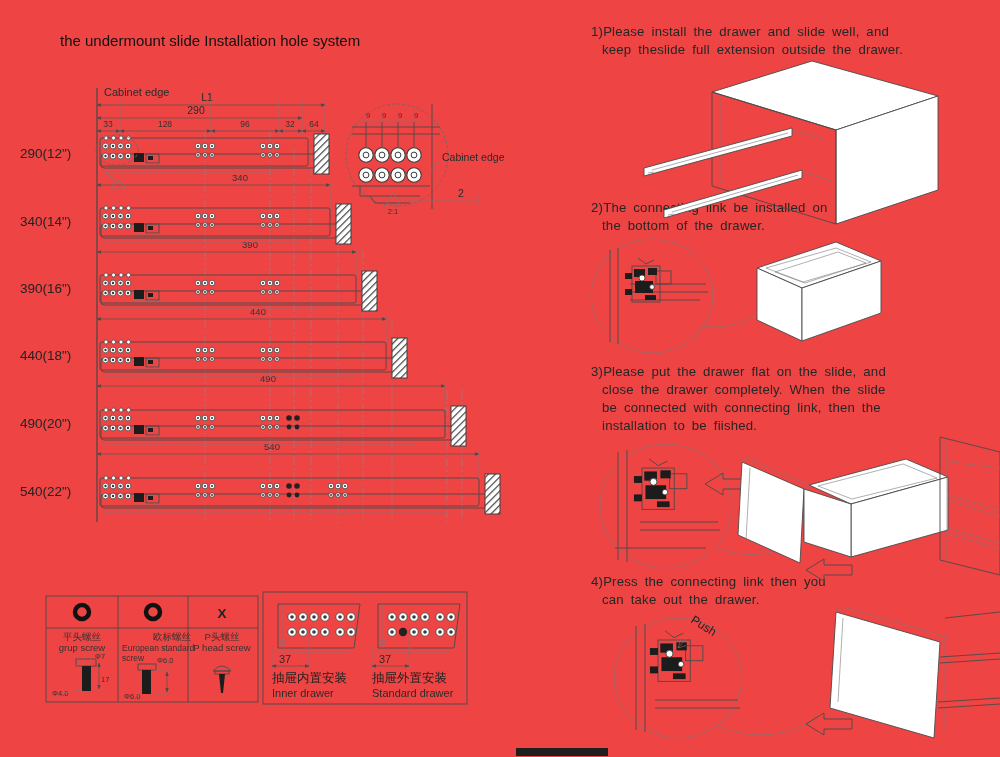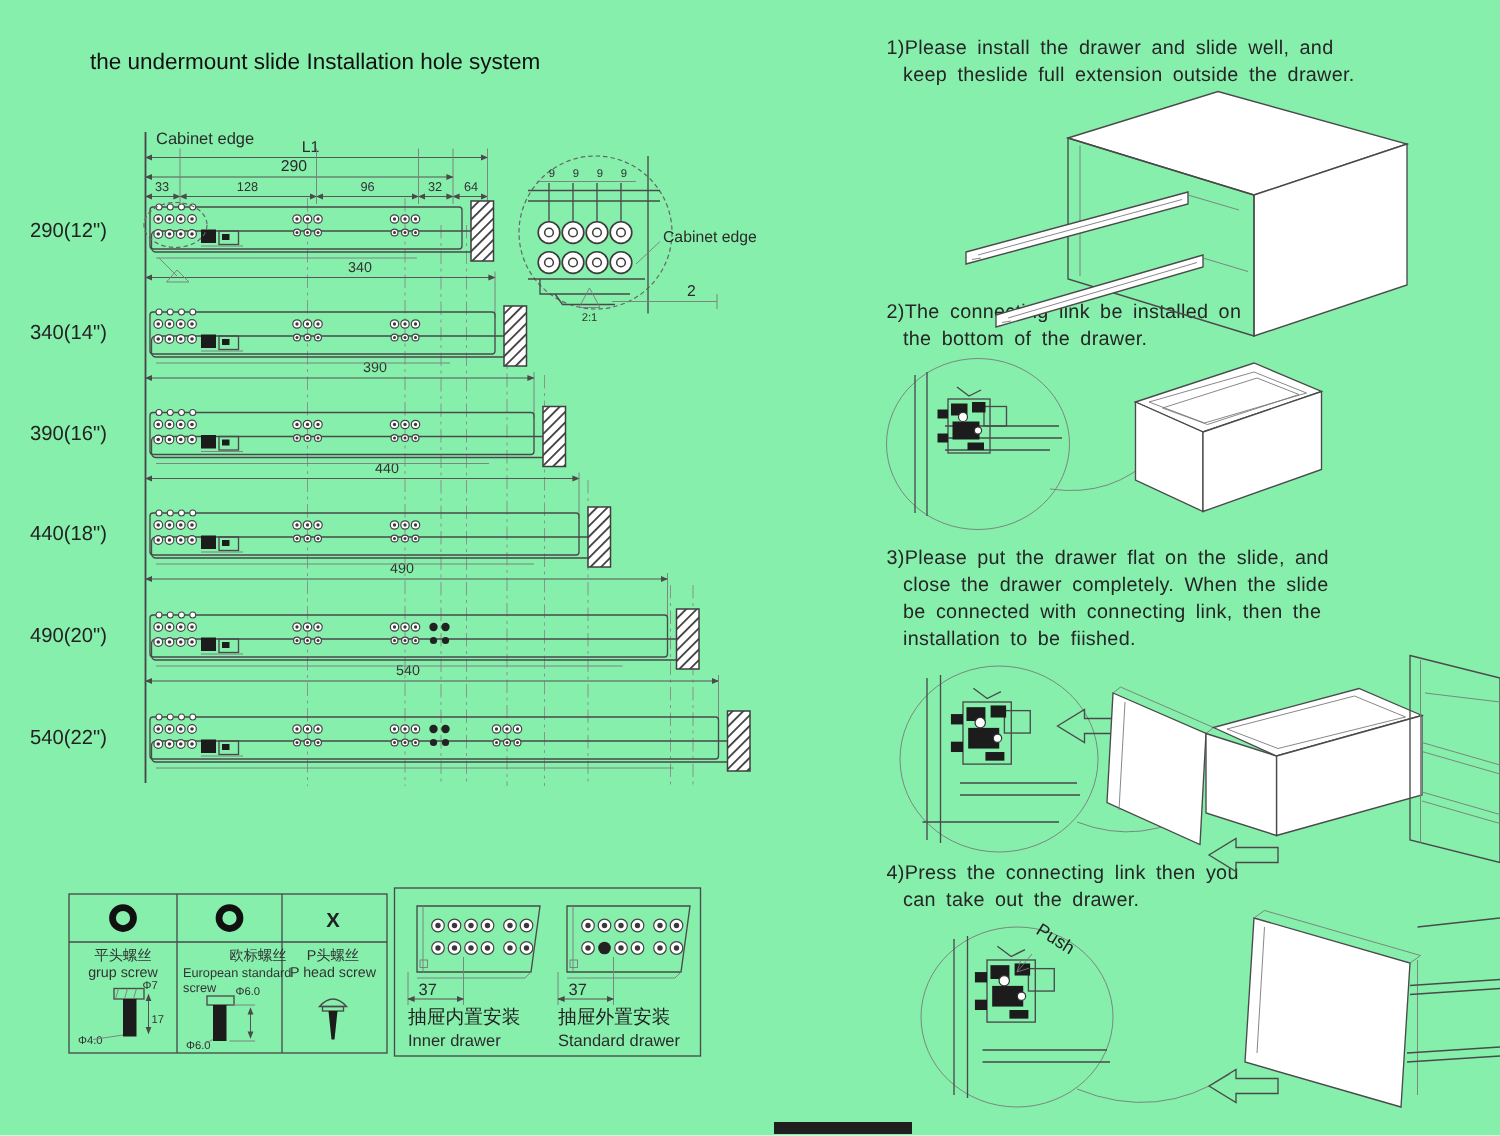--- a/index.html
+++ b/index.html
@@ -1,16 +1,16 @@
 <!DOCTYPE html>
 <html><head>
 <meta charset="utf-8">
 <style>
   html,body{margin:0;padding:0;background:#fff;}
-  .page{position:relative;width:1000px;height:757px;background:#86efac;overflow:hidden;}
+  .page{position:relative;width:1000px;height:757px;background:#ef4444;overflow:hidden;}
   svg{position:absolute;left:0;top:0;}
   text{font-family:"Liberation Sans","DejaVu Sans",sans-serif;}
   .title{font-size:15px;fill:#111;}
   .ins{font-size:13.2px;fill:#262626;word-spacing:3px;letter-spacing:.2px;}
   .t7{font-size:7.5px;fill:#333;}
   .t8{font-size:8.5px;fill:#333;}
   .t9{font-size:9.5px;fill:#333;}
   .t10{font-size:10.5px;fill:#2b2b2b;}
   .t11{font-size:11px;fill:#2b2b2b;}
   .t12{font-size:12px;fill:#222;}

